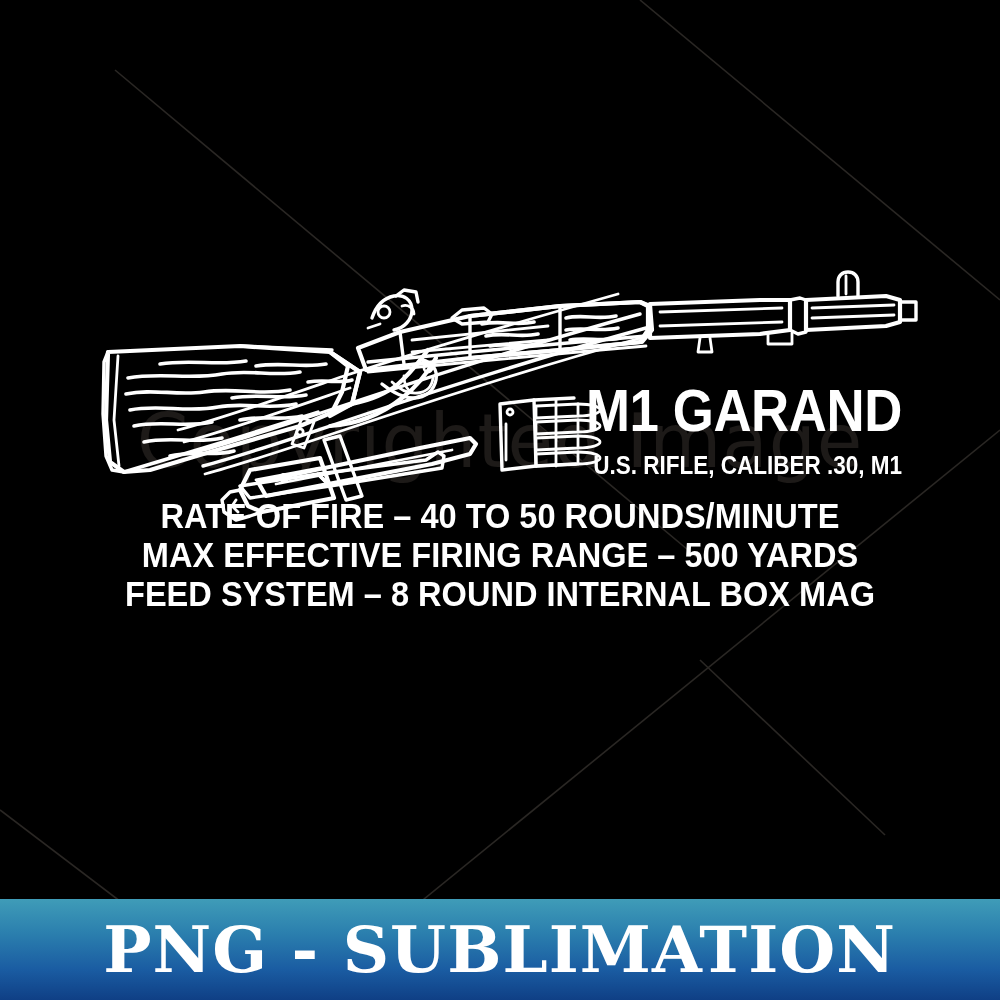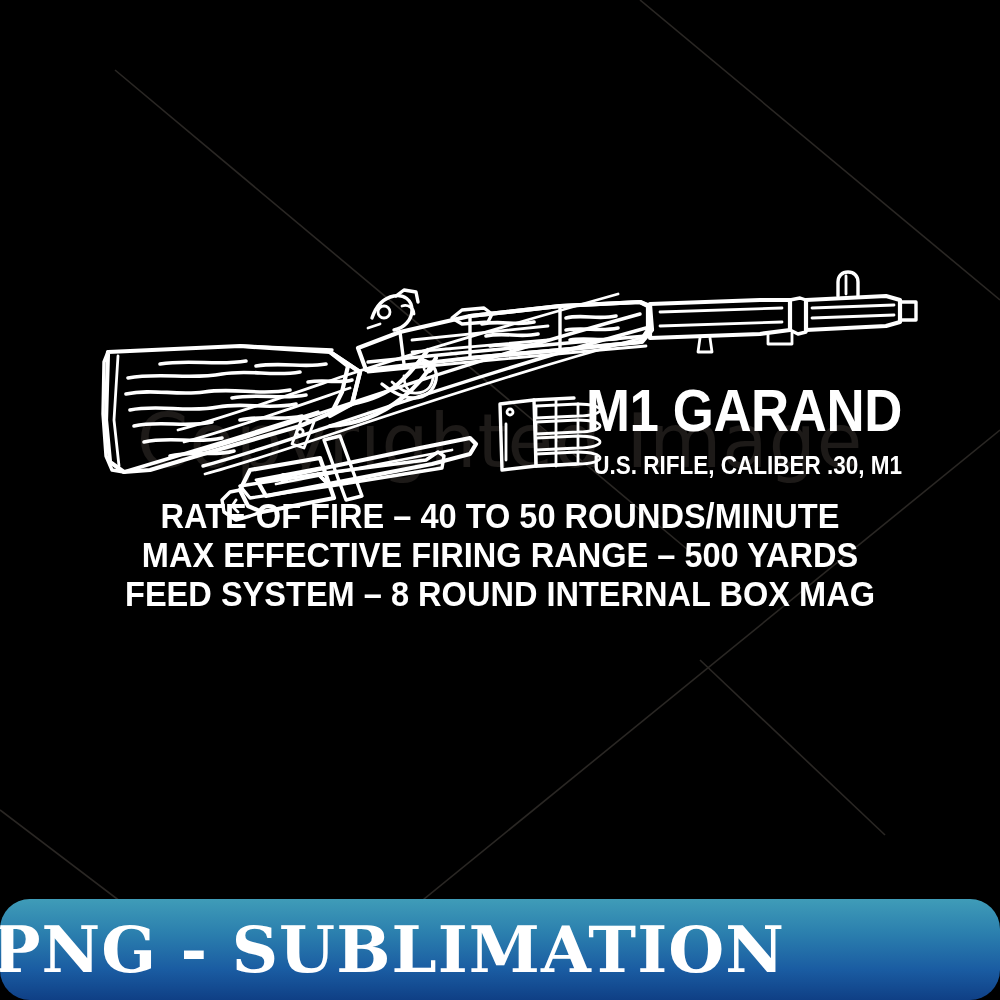--- a/index.html
+++ b/index.html
@@ -62,23 +62,22 @@
     color:#ffffff;
     white-space:nowrap;
     transform:scaleX(0.93);
     margin-bottom:3px;
   }
 
   
   .banner{
     position:absolute;left:0;top:899px;width:1000px;height:101px;
     background:linear-gradient(180deg,#3f9cb8 0%,#2b7fae 34%,#1a5ca2 70%,#0f3f85 100%);
-    display:flex;align-items:center;
+    display:flex;align-items:center;justify-content:center;
     overflow:hidden;
-    border-radius:30px;
   }
   .banner-text{
     font-family:"DejaVu Serif","Liberation Serif", serif;
     font-size:63px;font-weight:700;
     color:#ffffff;
     letter-spacing:1px;
     white-space:nowrap;
     transform:scaleX(1.02);
   }
 </style>

